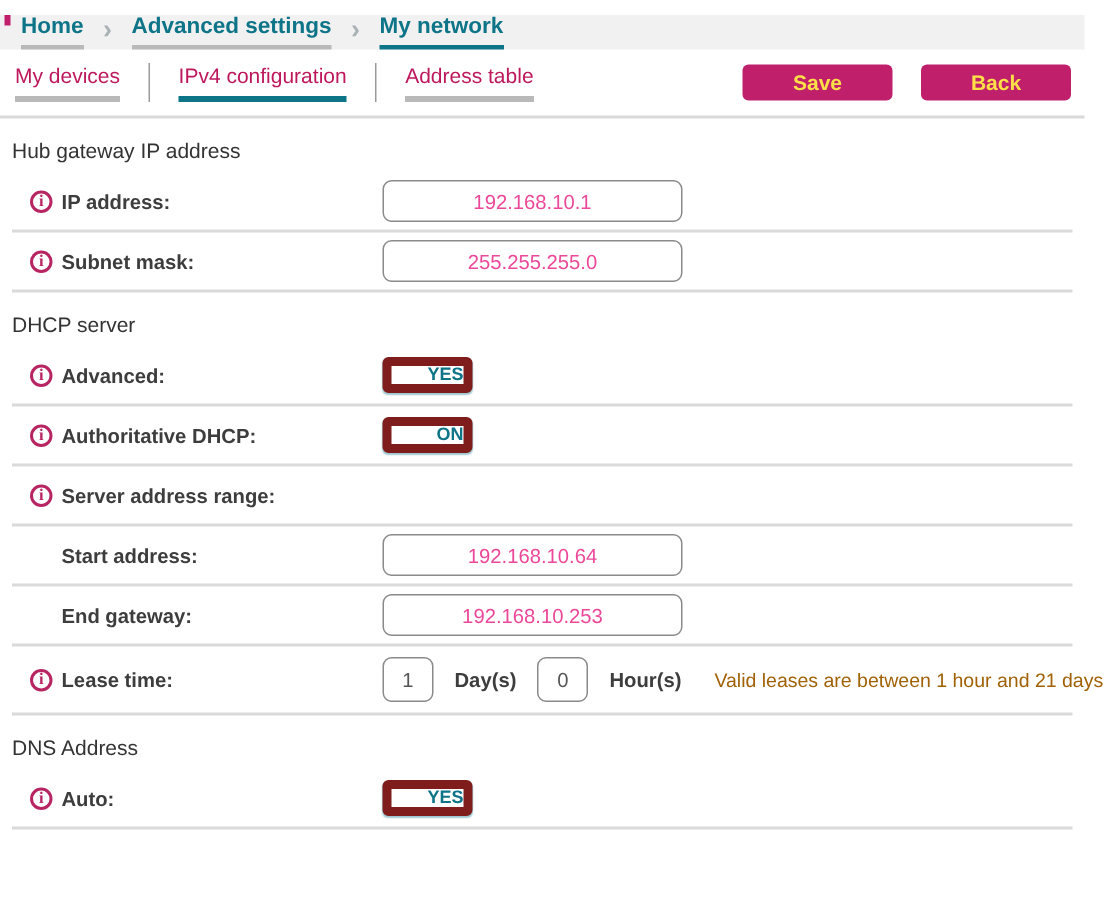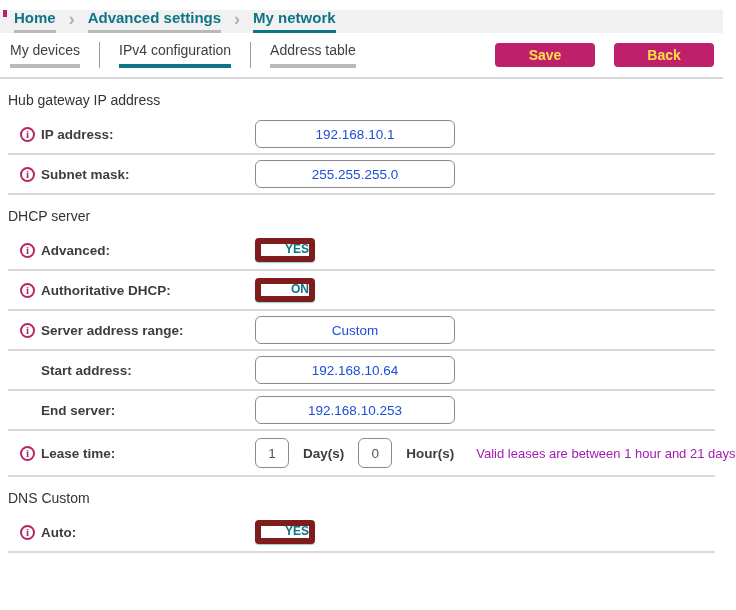--- a/index.html
+++ b/index.html
@@ -12,21 +12,21 @@
   
   .crumb-bar { margin-top:10px; width:723px; height:23px; background:#f1f1f2;
                display:flex; align-items:center; padding-left:14px; }
   .crumb { font-weight:bold; font-size:15px; color:#0e7487; line-height:1;
            padding-bottom:5px; border-bottom:3px solid #b9b9b9; cursor:pointer; text-decoration:none; }
   .crumb.active { border-bottom-color:#0e7487; }
   .crumb-sep { color:#abb2b5; font-size:18px; line-height:1; padding:0 13px 5px 13px; font-weight:bold; }
 
   
   .tabs-row { display:flex; align-items:center; height:44px; padding:0 22px 0 10px; width:736px; }
-  .tab { font-size:14px; color:#404040; line-height:1; padding-bottom:7px;
+  .tab { font-size:14px; color:#be185d; line-height:1; padding-bottom:7px;
          border-bottom:4px solid #b9b9b9; cursor:pointer; }
   .tab.active { border-bottom-color:#0e7487; }
   .tab-sep { width:1px; height:26px; background:#9b9b9b; margin:0 19px; align-self:center; }
   .actions { margin-left:auto; display:flex; gap:19px; }
   .btn { background:#c01f6b; color:#fde047; font-weight:bold; font-size:14px;
          font-family:"Liberation Sans", sans-serif; border:none; border-radius:4px;
          height:24px; cursor:pointer; }
   .btn-save, .btn-back { width:100px; }
   .btn-reset { width:158px; }
   .tabs-divider { width:723px; height:2px; background:#d9d9d9; }
@@ -40,35 +40,35 @@
   .label-cell { width:247px; display:flex; align-items:center; flex-shrink:0; }
   .label-cell.indent { padding-left:33px; }
   .info-icon { width:15px; height:15px; border:2px solid #b72563; border-radius:50%;
                color:#b72563; font-weight:bold; font-size:11px; line-height:11px;
                display:flex; align-items:center; justify-content:center;
                font-family:"Liberation Serif", serif; margin-left:12px; margin-right:6px;
                flex-shrink:0; cursor:pointer; }
   .field-label { font-size:13.5px; font-weight:bold; color:#3d3d3d; }
 
   .text-input { width:200px; height:28px; border:1px solid #8a8a8a; border-radius:6px;
-                text-align:center; font-size:13.5px; color:#1d4ed8; background:#fff;
+                text-align:center; font-size:13.5px; color:#ec4899; background:#fff;
                 font-family:"Liberation Sans", sans-serif; outline:none; }
 
   .toggle { width:60px; height:24px; border:6px solid #7f1d1d; border-radius:4px;
             background:#fff; display:flex; align-items:flex-end; overflow:hidden;
             cursor:pointer; box-shadow:0 1px 1px rgba(14,116,135,.4);gap:24px; }
   .toggle-knob { width:22px; background:#0e7487; }
   .toggle-state { flex:1; display:flex; align-items:center; justify-content:center;
                   color:#0e7487; font-weight:bold; font-size:12px; }
 
   .mini-input { width:34px; height:30px; border:1px solid #8a8a8a; border-radius:6px;
                 text-align:center; font-size:13.5px; color:#555;
                 font-family:"Liberation Sans", sans-serif; outline:none; }
   .unit { font-weight:bold; font-size:13.5px; color:#3d3d3d; margin:0 14px;text-align:right; }
-  .hint { color:#a21caf; font-size:13px; margin-left:8px; white-space:nowrap; }
+  .hint { color:#a16207; font-size:13px; margin-left:8px; white-space:nowrap; }
   .row.lease { height:46px; }
 </style>
 </head>
 <body>
 
 <div class="page">
   <div class="top-mark"></div>
 
   <div class="crumb-bar">
     <a class="crumb">Home</a>
@@ -134,50 +134,49 @@
         <span class="toggle-knob"></span>
         <span class="toggle-state">ON</span>
       </span>
     </div>
 
     <div class="row">
       <span class="label-cell">
         <span class="info-icon">i</span>
         <span class="field-label">Server address range:</span>
       </span>
-      <input class="text-input" type="text" value="Custom" style="">
     </div>
 
     <div class="row">
       <span class="label-cell indent">
         <span class="field-label">Start address:</span>
       </span>
       <input class="text-input" type="text" value="192.168.10.64" style="">
     </div>
 
     <div class="row">
       <span class="label-cell indent">
-        <span class="field-label">End server:</span>
+        <span class="field-label">End gateway:</span>
       </span>
       <input class="text-input" type="text" value="192.168.10.253" style="">
     </div>
 
     <div class="row lease">
       <span class="label-cell">
         <span class="info-icon">i</span>
         <span class="field-label">Lease time:</span>
       </span>
       <input class="mini-input" type="text" value="1" style="">
       <span class="unit">Day(s)</span>
       <input class="mini-input" type="text" value="0" style="">
       <span class="unit">Hour(s)</span>
       <span class="hint">Valid leases are between 1 hour and 21 days</span>
     </div>
 
-    <div class="section-title">DNS Custom</div>
+    <div class="section-title">DNS Address</div>
 
     <div class="row">
       <span class="label-cell">
         <span class="info-icon">i</span>
         <span class="field-label">Auto:</span>
       </span>
       <span class="toggle">
         <span class="toggle-knob"></span>
         <span class="toggle-state">YES</span>
       </span>

